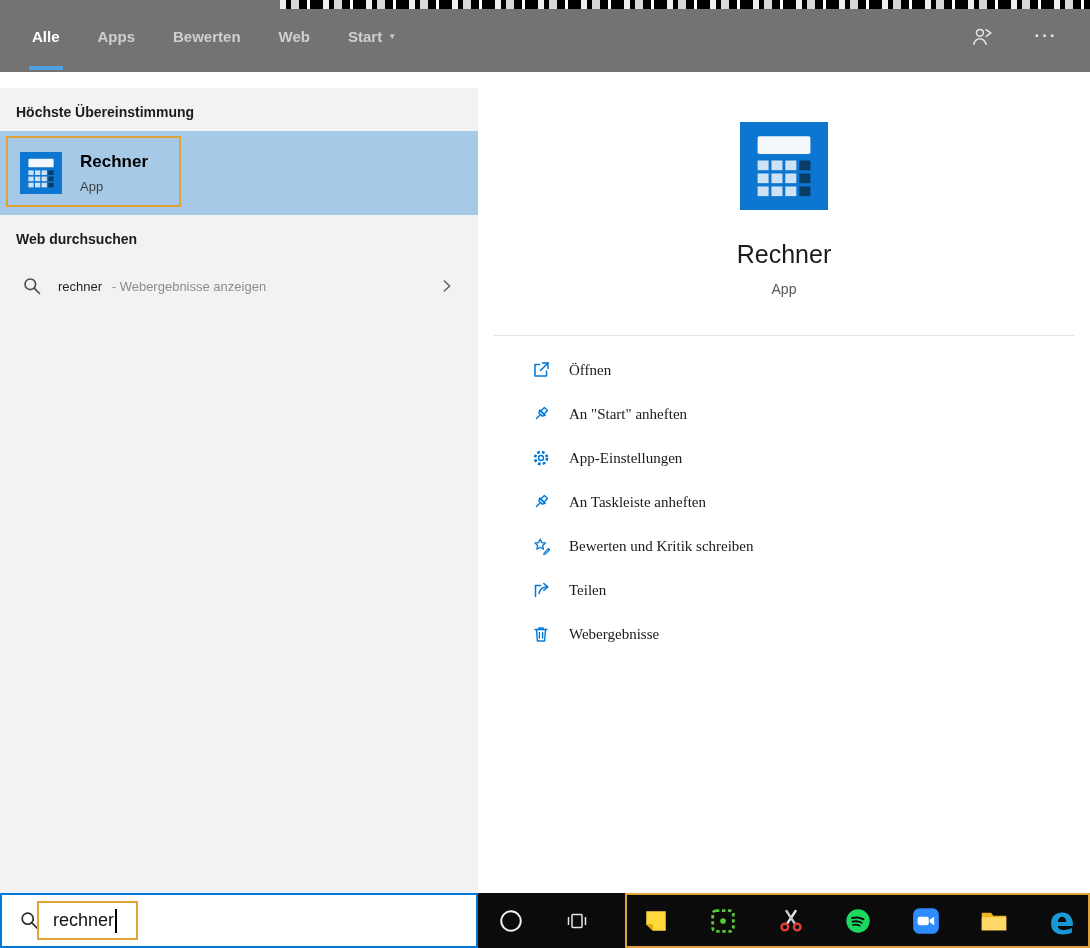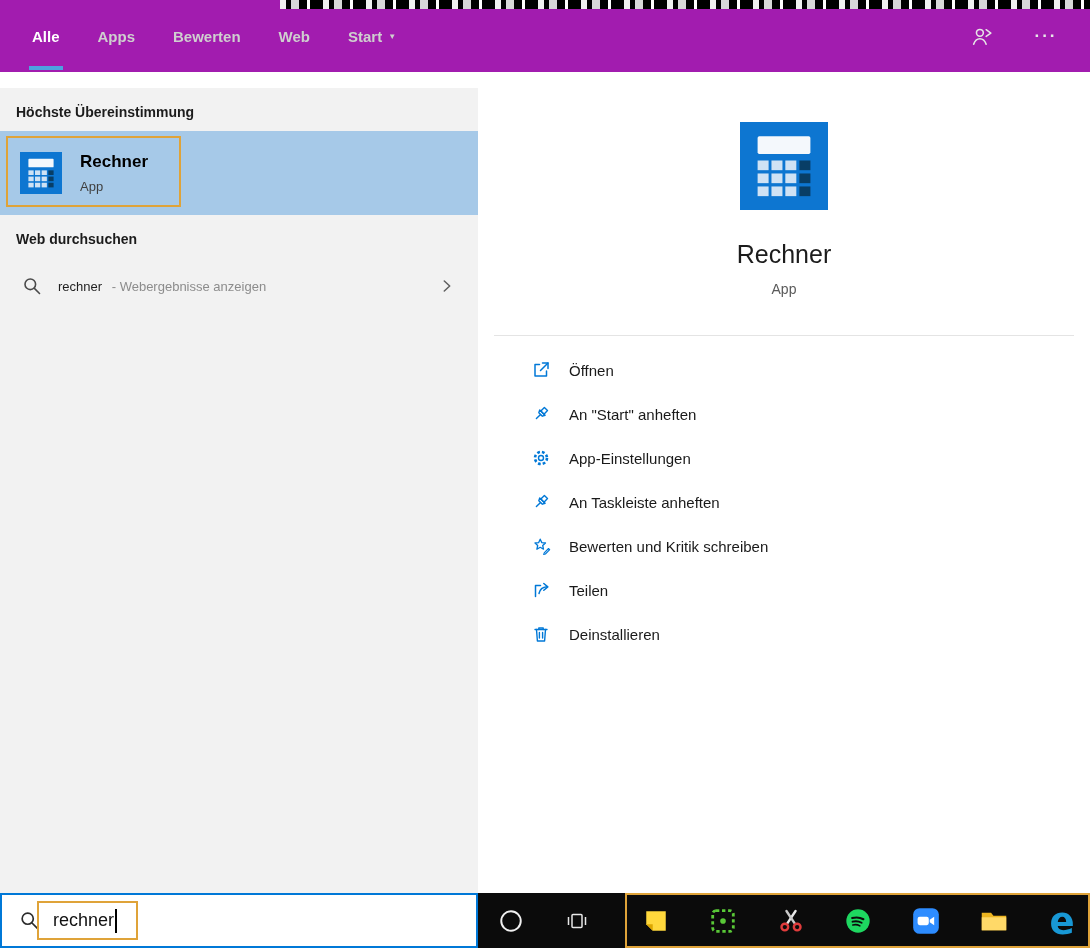--- a/index.html
+++ b/index.html
@@ -4,21 +4,21 @@
 <style>
   * { margin:0; padding:0; box-sizing:border-box; }
   body { font-family:"Liberation Sans","DejaVu Sans",sans-serif; background:#ffffff; }
   .screen { position:relative; width:1090px; height:948px; background:#ffffff; overflow:hidden; }
 
   
   .artifact { position:absolute; top:0; left:280px; right:0; height:9px; z-index:6;
     background:repeating-linear-gradient(90deg,#f0f0f0 0 6px,#000 6px 11px,#d8d8d8 11px 19px,#000 19px 27px,#ffffff 27px 30px,#000 30px 43px); }
 
   
-  .topbar { position:absolute; top:0; left:0; width:100%; height:72px; background:#a21caf; display:flex; align-items:stretch; z-index:2; }
+  .topbar { position:absolute; top:0; left:0; width:100%; height:72px; background:#737373; display:flex; align-items:stretch; z-index:2; }
   .tabs { display:flex; align-items:stretch; margin-left:32px; gap:38px; }
   .tab { display:flex; align-items:center; gap:6px; color:#cfcfcf; font-size:15px; position:relative; cursor:default;font-weight:bold; }
   .tab.active { color:#ffffff; font-weight:bold; }
   .tab.active::after { content:""; position:absolute; left:-3px; right:-3px; bottom:2px; height:4px; background:#4da1e0; }
   .tab .caret { font-size:8px; color:#cfcfcf; }
   .header-right { margin-left:auto; display:flex; align-items:center; gap:36px; margin-right:30px; }
   .hdr-btn { display:flex; align-items:center; justify-content:center; width:28px; height:28px; cursor:default; }
   .ellipsis { color:#e8e8e8; font-size:17px; font-weight:bold; letter-spacing:2px; }
 
   
@@ -39,21 +39,21 @@
 
   
   .right-panel { position:absolute; top:72px; left:478px; width:612px; height:821px; background:#ffffff; }
   .hero { display:flex; flex-direction:column; align-items:center; padding-top:50px; }
   .hero-icon { width:88px; height:88px; }
   .hero-title { margin-top:30px; font-size:25px; color:#1c1c1c; }
   .hero-subtitle { margin-top:12px; font-size:14px; color:#5a5a5a; }
   .divider { border-top:1px solid #e4e4e4; margin:38px 16px 12px 16px; }
   .action-row { display:flex; align-items:center; height:44px; padding-left:52px; cursor:default; }
   .a-icon { width:22px; height:22px; display:flex; align-items:center; justify-content:center; flex:0 0 auto; }
-  .a-label { margin-left:17px; font-size:15px; color:#1a1a1a; }
+  .a-label { margin-left:17px; font-size:15px; color:#1a1a1a;font-family:Liberation Serif, serif; }
 
   
   .search-bar { position:absolute; left:0; top:893px; width:478px; height:55px; background:#ffffff; border:2px solid #0078d7; display:flex; align-items:center; padding-left:17px; z-index:3; }
   .search-text { margin-left:13px; font-size:18px; color:#111; }
   .cursor { display:inline-block; width:2px; height:24px; background:#000; vertical-align:middle; margin-left:1px; }
   .search-annotation { left:35px; top:6px; width:101px; height:39px; }
 
   
   .taskbar { position:absolute; left:478px; top:893px; width:612px; height:55px; background:#0b0b0b; z-index:2; }
   .tb-icon { position:absolute; top:50%; transform:translate(-50%,-50%); display:flex; align-items:center; justify-content:center; cursor:default; }
@@ -242,21 +242,21 @@
 
       <div class="action-row">
         <span class="a-icon">
           <svg width="20" height="20" viewBox="0 0 20 20" fill="none" stroke="#0078d7" stroke-width="1.4" stroke-linecap="round" stroke-linejoin="round">
             <path d="M4 5.5h12"></path>
               <path d="M7.8 5.5V4h4.4v1.5"></path>
               <path d="M5.5 5.5l.9 11.5h7.2l.9-11.5"></path>
               <path d="M8.4 8.5v5.5M11.6 8.5v5.5"></path>
           </svg>
         </span>
-        <span class="a-label">Deinstallieren</span>
+        <span class="a-label">Webergebnisse</span>
       </div>
 
     </div>
   </main>
 
   <div class="search-bar">
     <svg width="21" height="21" viewBox="0 0 20 20" fill="none" stroke="#2b2b2b" stroke-width="1.6" stroke-linecap="round">
       <circle cx="8.3" cy="8.3" r="5.3"></circle>
       <path d="M12.4 12.4L17.5 17.5"></path>
     </svg>

